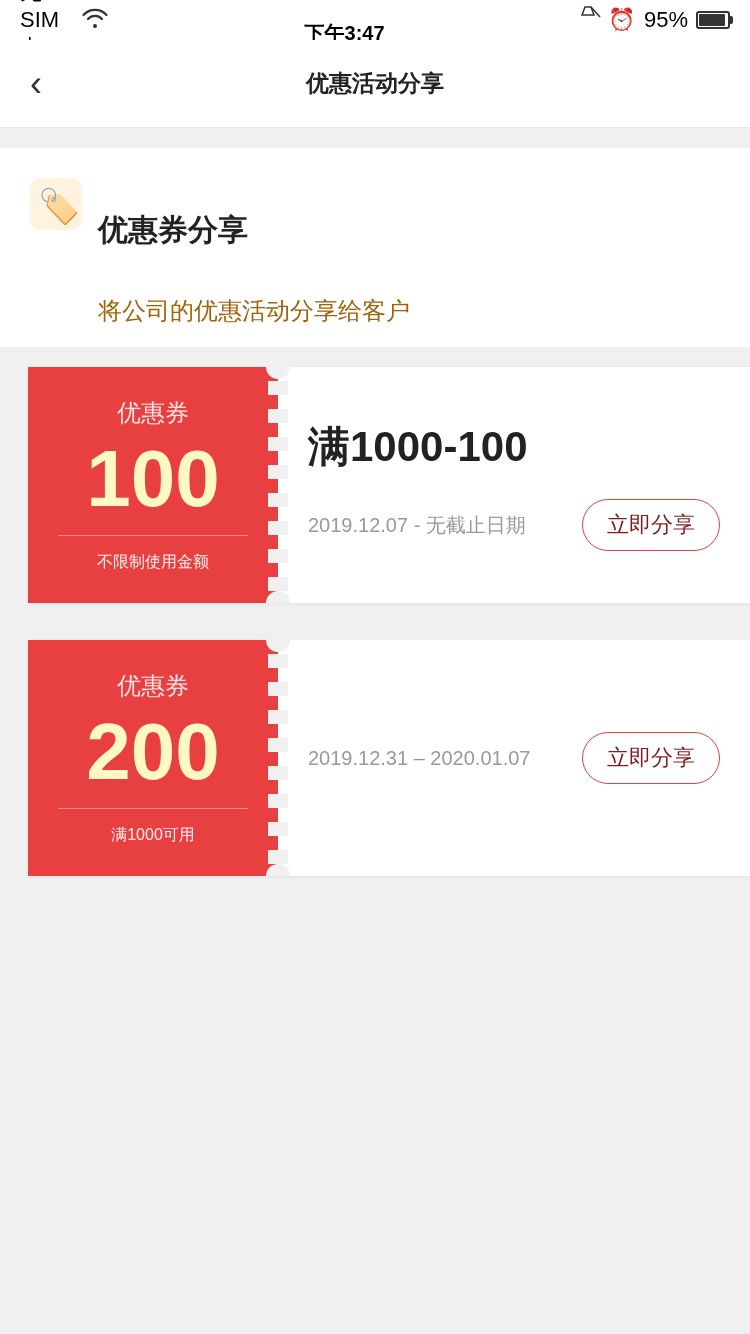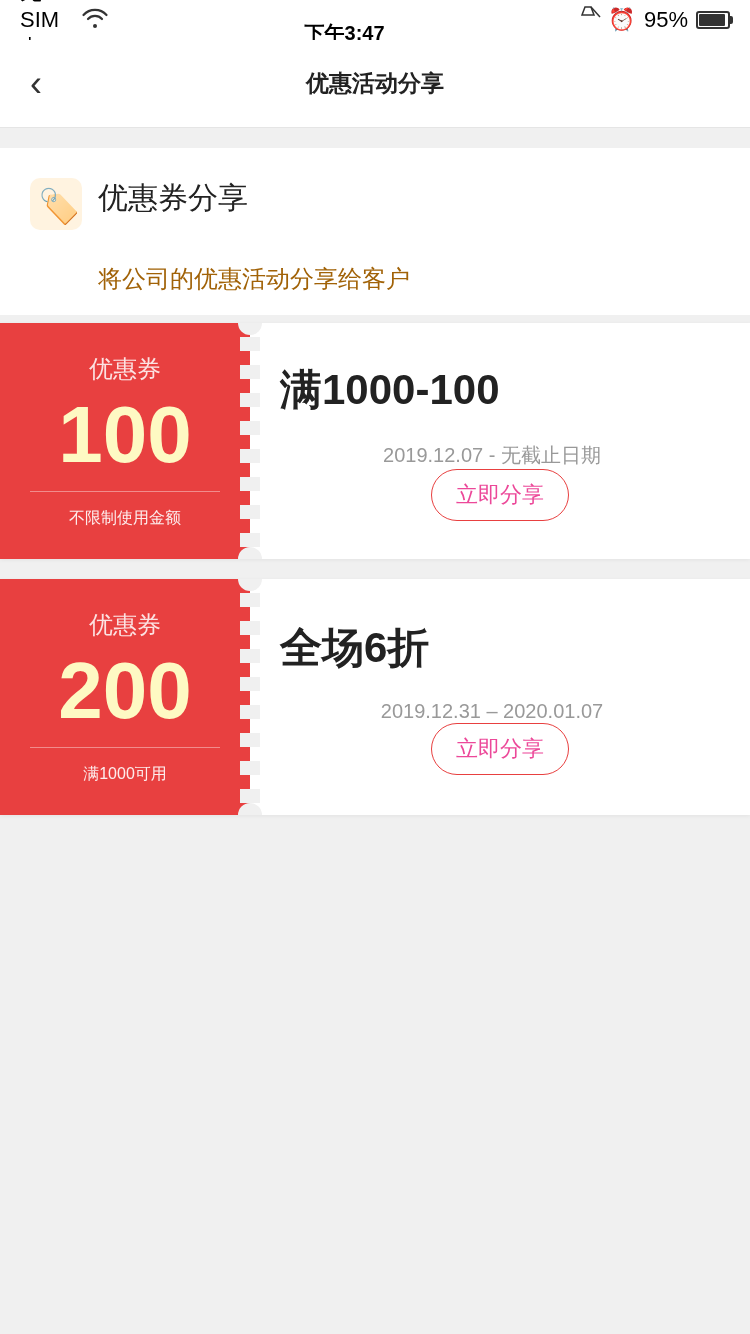--- a/index.html
+++ b/index.html
@@ -78,36 +78,38 @@
       gap: 16px;
       margin-top: 20px;
     }
     .section-icon {
       width: 52px;
       height: 52px;
       flex-shrink: 0;
     }
     .section-text-title {
       font-size: 30px;
-      font-weight: 400;
+      font-weight: 700;
       color: #222;
       margin-bottom: 6px;
+      margin-top: 32px;
     }
     .section-text-sub {
       font-size: 24px;
       color: #a16207;
       margin-top: 44px;
     }
 
     
     .coupon-list {
-      margin-top: 8px;
+      margin-top: 20px;
       display: flex;
       flex-direction: column;
-      gap: 0;
+      gap: 17px;
+      padding-left: 28px;
     }
 
     
     .coupon-card {
       background: #fff;
       display: flex;
       flex-direction: row;
       margin-bottom: 20px;
       overflow: hidden;
       position: relative;
@@ -191,31 +193,30 @@
     .coupon-name {
       font-size: 42px;
       font-weight: 700;
       color: #222;
       margin-bottom: 24px;
     }
     .coupon-meta {
       display: flex;
       align-items: center;
       justify-content: space-between;
-      flex-direction: column;
     }
     .coupon-date {
       font-size: 20px;
       color: #999;
       flex: 1;
       margin-right: 16px;
     }
     .coupon-share-btn {
       border: 1.5px solid #e84040;
-      color: #ec4899;
+      color: #7f1d1d;
       background: #fff;
       border-radius: 36px;
       padding: 10px 24px;
       font-size: 22px;
       cursor: pointer;
       white-space: nowrap;
     }
 
     
     .bottom-area {
@@ -326,21 +327,20 @@
     <div class="coupon-card">
       <div class="coupon-left">
         <div class="coupon-left-top-notch"></div>
         <div class="coupon-left-bottom-notch"></div>
         <div class="coupon-label">优惠券</div>
         <div class="coupon-amount">200</div>
         <div class="coupon-divider"></div>
         <div class="coupon-condition">满1000可用</div>
       </div>
       <div class="coupon-right">
-        <div class="coupon-name">全场6折</div>
         <div class="coupon-meta">
           <span class="coupon-date">2019.12.31 – 2020.01.07</span>
           <button class="coupon-share-btn">立即分享</button>
         </div>
       </div>
     </div>
   </div>
 
 <div class="bottom-area"></div>
 

